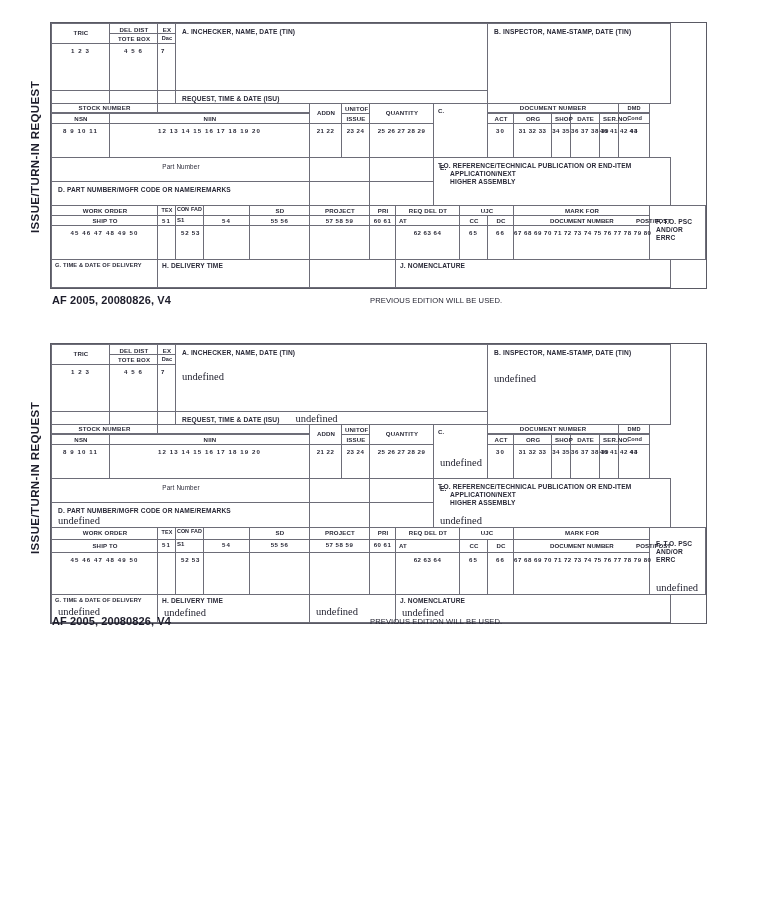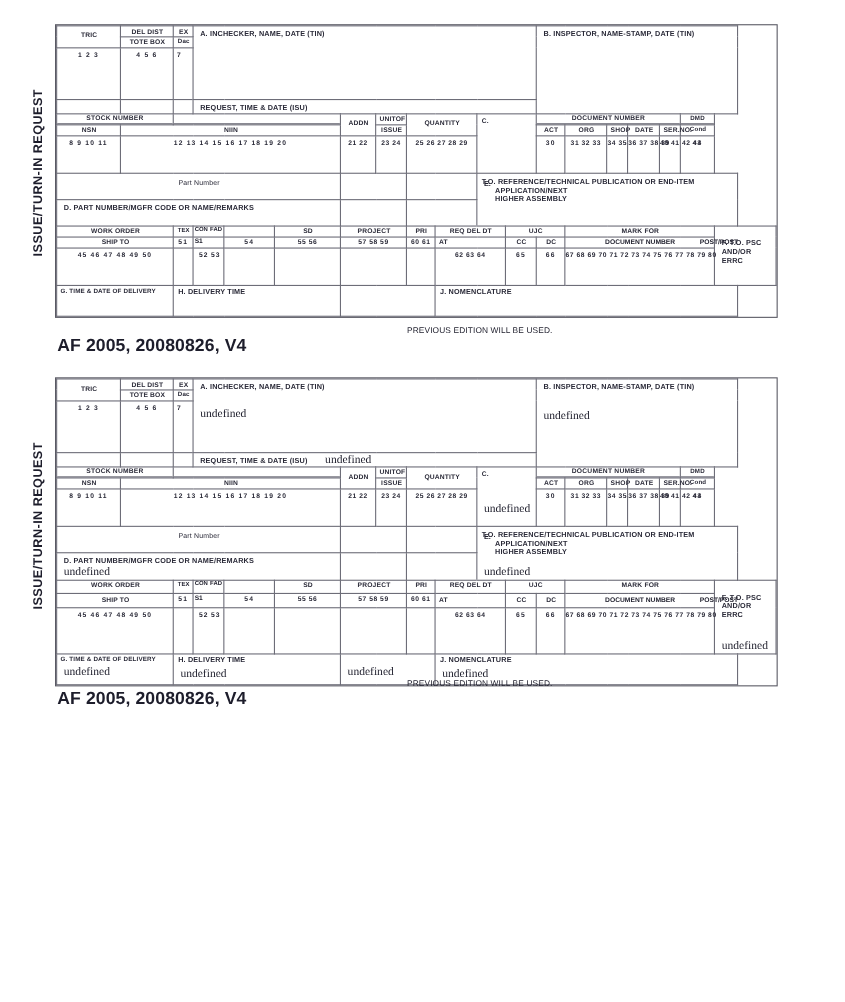--- a/index.html
+++ b/index.html
@@ -121,22 +121,22 @@
 
   .footer {
     position: absolute;
     left: 26px;
     width: 657px;
     height: 20px;
   }
   .footer .fid {
     position: absolute;
     left: 2px;
-    top: 12px;
-    font-size: 16px;
+    top: 0;
+    font-size: 11px;
     font-weight: bold;
     letter-spacing: 0.1px;
   }
   .footer .prev {
     position: absolute;
     left: 320px;
     top: 2px;
     font-size: 7.6px;
     letter-spacing: 0.1px;
   }

